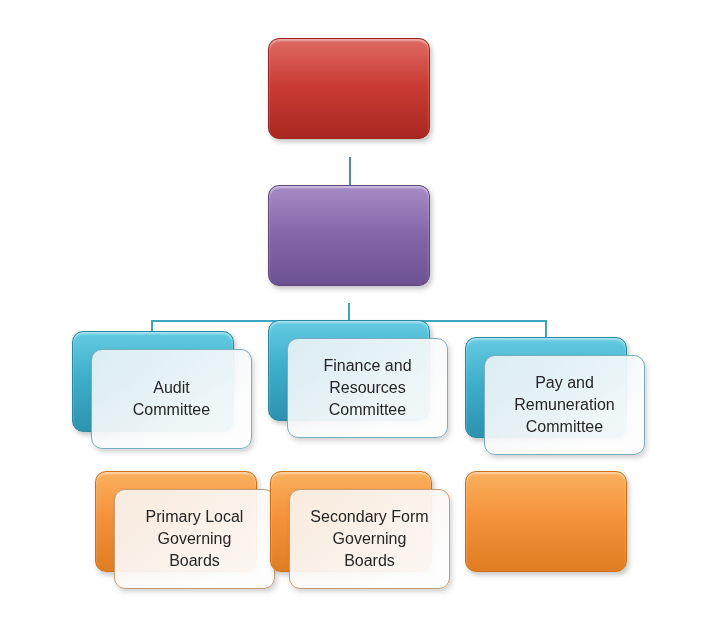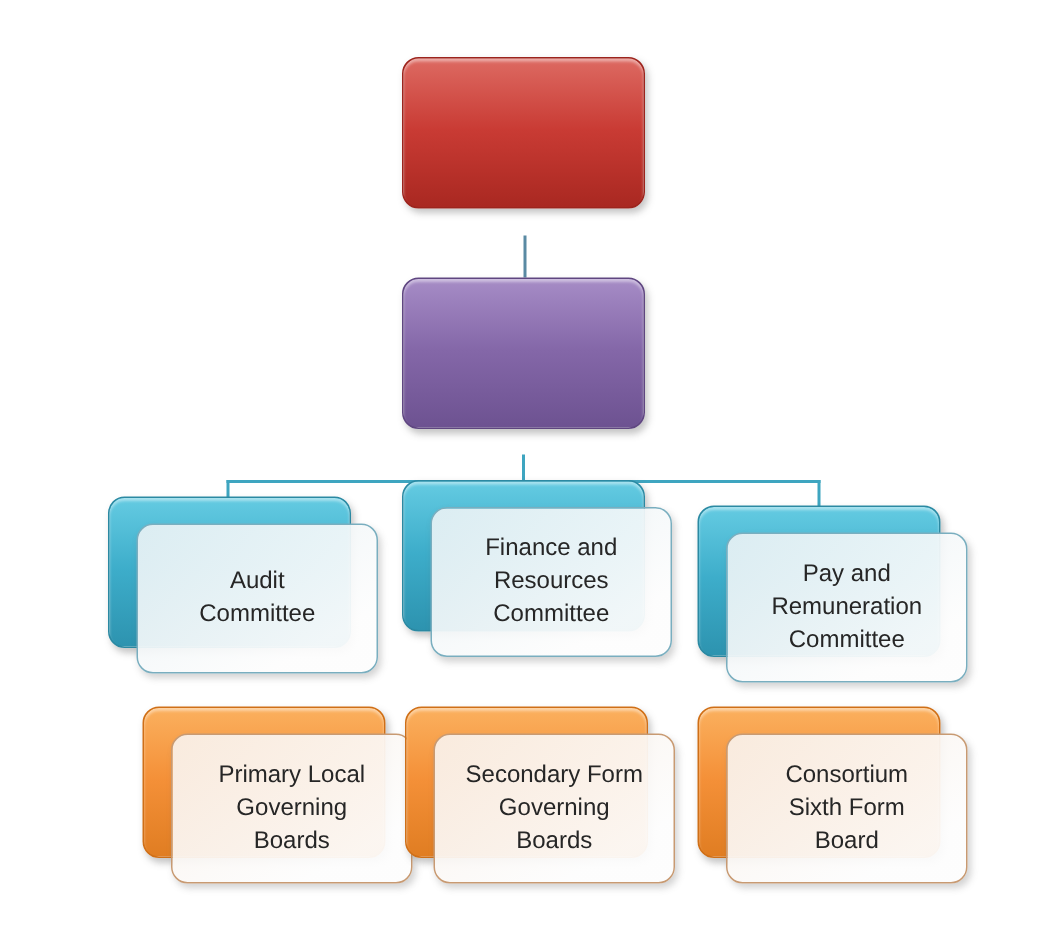--- a/index.html
+++ b/index.html
@@ -128,20 +128,15 @@
     <div class="back"></div>
     <div class="front">
       <span class="label">Secondary Form
 Governing
 Boards</span>
     </div>
   </div>
 
   <div class="node" style="left: 465px; top: 471px; --bt: #fbb05e; --bm: #f49038; --bb: #e07d22; --bbr: #cf6f17; --ft: rgba(249,241,234,0.92); --fbr: #c89a72;">
     <div class="back"></div>
-    <div class="front">
-      <span class="label">Consortium
-Sixth Form
-Board</span>
-    </div>
   </div>
 
 </div>
 
 </body></html>

